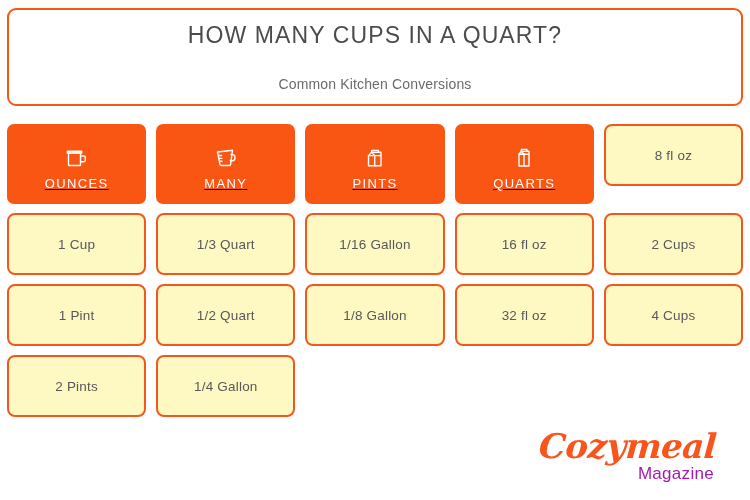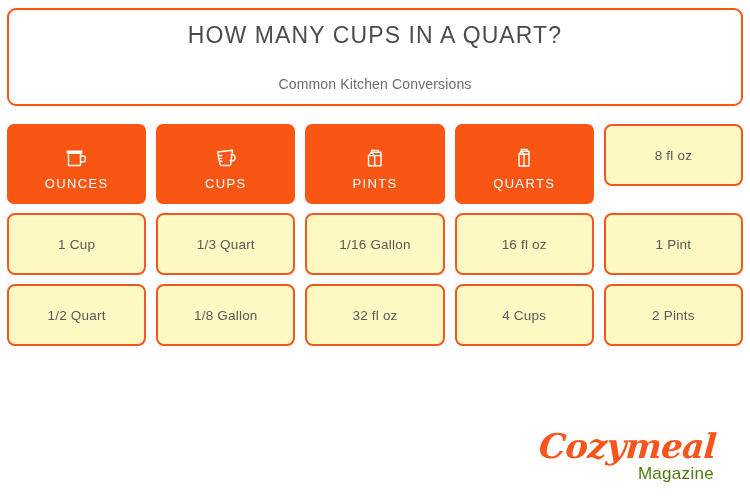--- a/index.html
+++ b/index.html
@@ -69,20 +69,21 @@
   .head-cell {
     box-sizing: border-box;
     height: 80px;
     background: #F95513;
     border-radius: 7px;
     display: flex;
     flex-direction: column;
     align-items: center;
     justify-content: center;
     padding-top: 4px;
+    text-decoration: underline;
   }
   .head-icon {
     height: 30px;
     display: flex;
     align-items: flex-end;
     justify-content: center;
     margin-bottom: 5px;
   }
   .head-icon svg { display: block; }
   .head-label {
@@ -126,21 +127,21 @@
     font-size: 34px;
     color: #F9541B;
     letter-spacing: -0.5px;
     transform: skewX(-4deg);
   }
   .logo-sub {
     display: block;
     margin-top: 2px;
     margin-right: 2px;
     font-size: 17px;
-    color: #4d7c0f;
+    color: #a21caf;
     letter-spacing: .3px;
     font-weight: 400;
   }
 </style>
 </head>
 <body>
 
 <div class="infographic">
 
   <div class="title-card">
@@ -162,21 +163,21 @@
     </div>
 
     <div class="head-cell">
       <span class="head-icon">
         <svg width="26" height="26" viewBox="0 0 26 26" fill="none" stroke="#ffffff" stroke-width="1.4" stroke-linejoin="round" stroke-linecap="round">
           <path d="M4.5 7 L19.5 5.2 L17.6 19.3 a1.4 1.4 0 0 1 -1.4 1.2 H8.4 a1.4 1.4 0 0 1 -1.4 -1.2 Z"></path>
           <path d="M17.9 9.6 h1.7 a2.3 2.3 0 0 1 2.3 2.3 v1.5 a2.3 2.3 0 0 1 -2.3 2.3 h-2.3"></path>
           <path d="M6.1 10.5 h2.6 M6.6 13.4 h2.2 M7.1 16.3 h1.8"></path>
         </svg>
       </span>
-      <span class="head-label">CUPS</span>
+      <span class="head-label">MANY</span>
     </div>
 
     <div class="head-cell">
       <span class="head-icon">
         <svg width="26" height="26" viewBox="0 0 26 26" fill="none" stroke="#ffffff" stroke-width="1.4" stroke-linejoin="round" stroke-linecap="round">
           <path d="M6.5 10.6 V20.8 H19 V10.6"></path>
           <path d="M6.5 10.6 L9.6 7.2 H19 L19 10.6 Z"></path>
           <path d="M9.6 7.2 V5.4 H16.4 V7.2"></path>
           <path d="M12.7 10.6 V20.8"></path>
           <path d="M9.6 7.2 L12.7 10.6"></path>
@@ -209,37 +210,43 @@
         <span class="data-text">1/3 Quart</span>
       </div>
     <div class="data-cell">
         <span class="data-text">1/16 Gallon</span>
       </div>
 
     <div class="data-cell">
         <span class="data-text">16 fl oz</span>
       </div>
     <div class="data-cell">
+        <span class="data-text">2 Cups</span>
+      </div>
+    <div class="data-cell">
         <span class="data-text">1 Pint</span>
       </div>
     <div class="data-cell">
         <span class="data-text">1/2 Quart</span>
       </div>
     <div class="data-cell">
         <span class="data-text">1/8 Gallon</span>
       </div>
 
     <div class="data-cell">
         <span class="data-text">32 fl oz</span>
       </div>
     <div class="data-cell">
         <span class="data-text">4 Cups</span>
       </div>
     <div class="data-cell">
         <span class="data-text">2 Pints</span>
+      </div>
+    <div class="data-cell">
+        <span class="data-text">1/4 Gallon</span>
       </div>
 
   </div>
 
   <div class="logo">
     <span class="logo-word">Cozymeal</span>
     <span class="logo-sub">Magazine</span>
   </div>
 
 </div>

